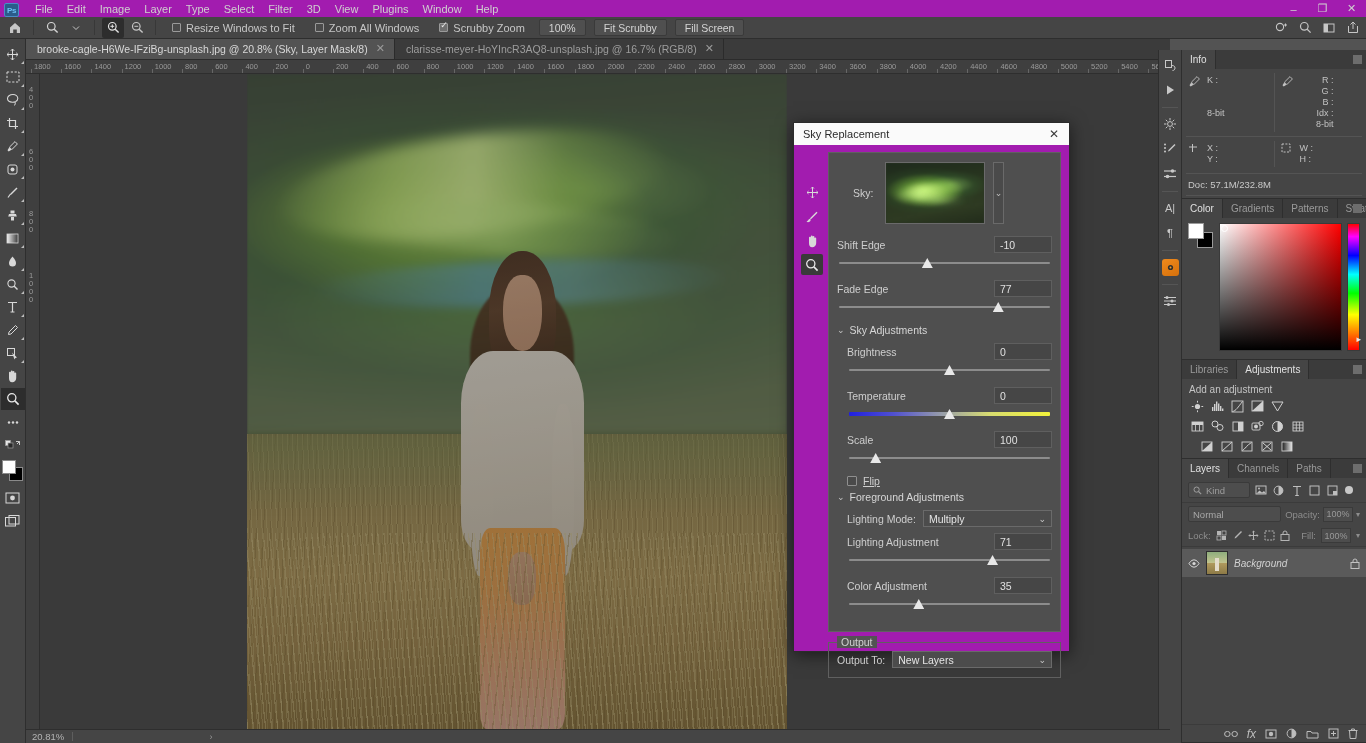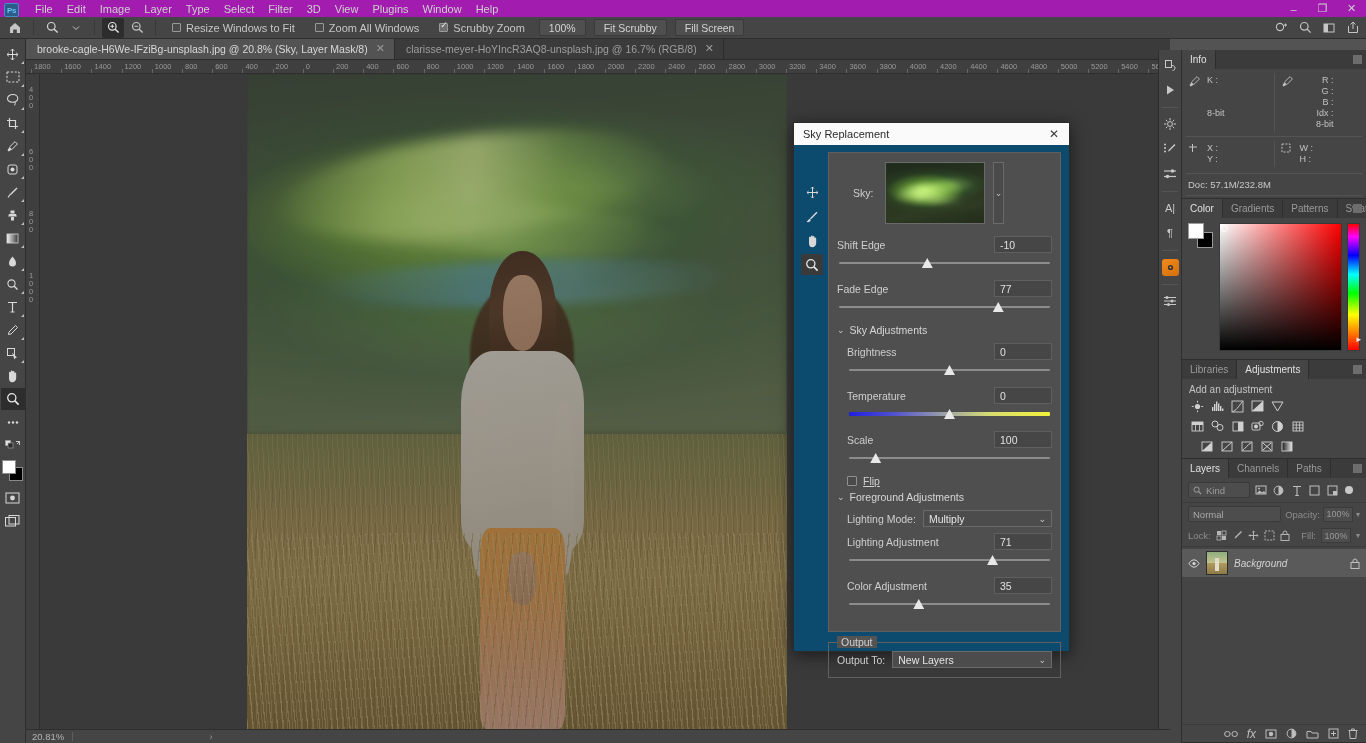--- a/index.html
+++ b/index.html
@@ -377,21 +377,21 @@
   .layer-lock { color: #c0c0c0; font-size: 10px; }
   .lp-bottom {
     height: 18px; display: flex; align-items: center; justify-content: flex-end;
     gap: 9px; padding-right: 8px; border-top: 1px solid #3b3b3b;
   }
   .lpb-ico { color: #bdbdbd; font-size: 11px; }
 
   
   .dialog {
     position: absolute; left: 793px; top: 122px; width: 277px; height: 530px;
-    background: #0c4a6e; border: 1px solid #2b2b2b;
+    background: #a21caf; border: 1px solid #2b2b2b;
     box-shadow: 0 3px 16px rgba(0,0,0,.55); z-index: 100;
   }
   .dlg-title {
     height: 22px; background: #fafafa; display: flex; align-items: center;
     padding: 0 6px 0 9px; font-size: 11px; color: #2b2b2b;
   }
   .dlg-title-text { flex: 1; }
   .dlg-close { width: 18px; height: 18px; display: flex; align-items: center; justify-content: center; font-size: 12px; color: #3a3a3a; }
   .dlg-body { display: flex; padding: 7px 8px 8px 5px; height: 508px; }
   .dlg-tools { width: 26px; display: flex; flex-direction: column; align-items: center; gap: 3px; padding-top: 30px; }

